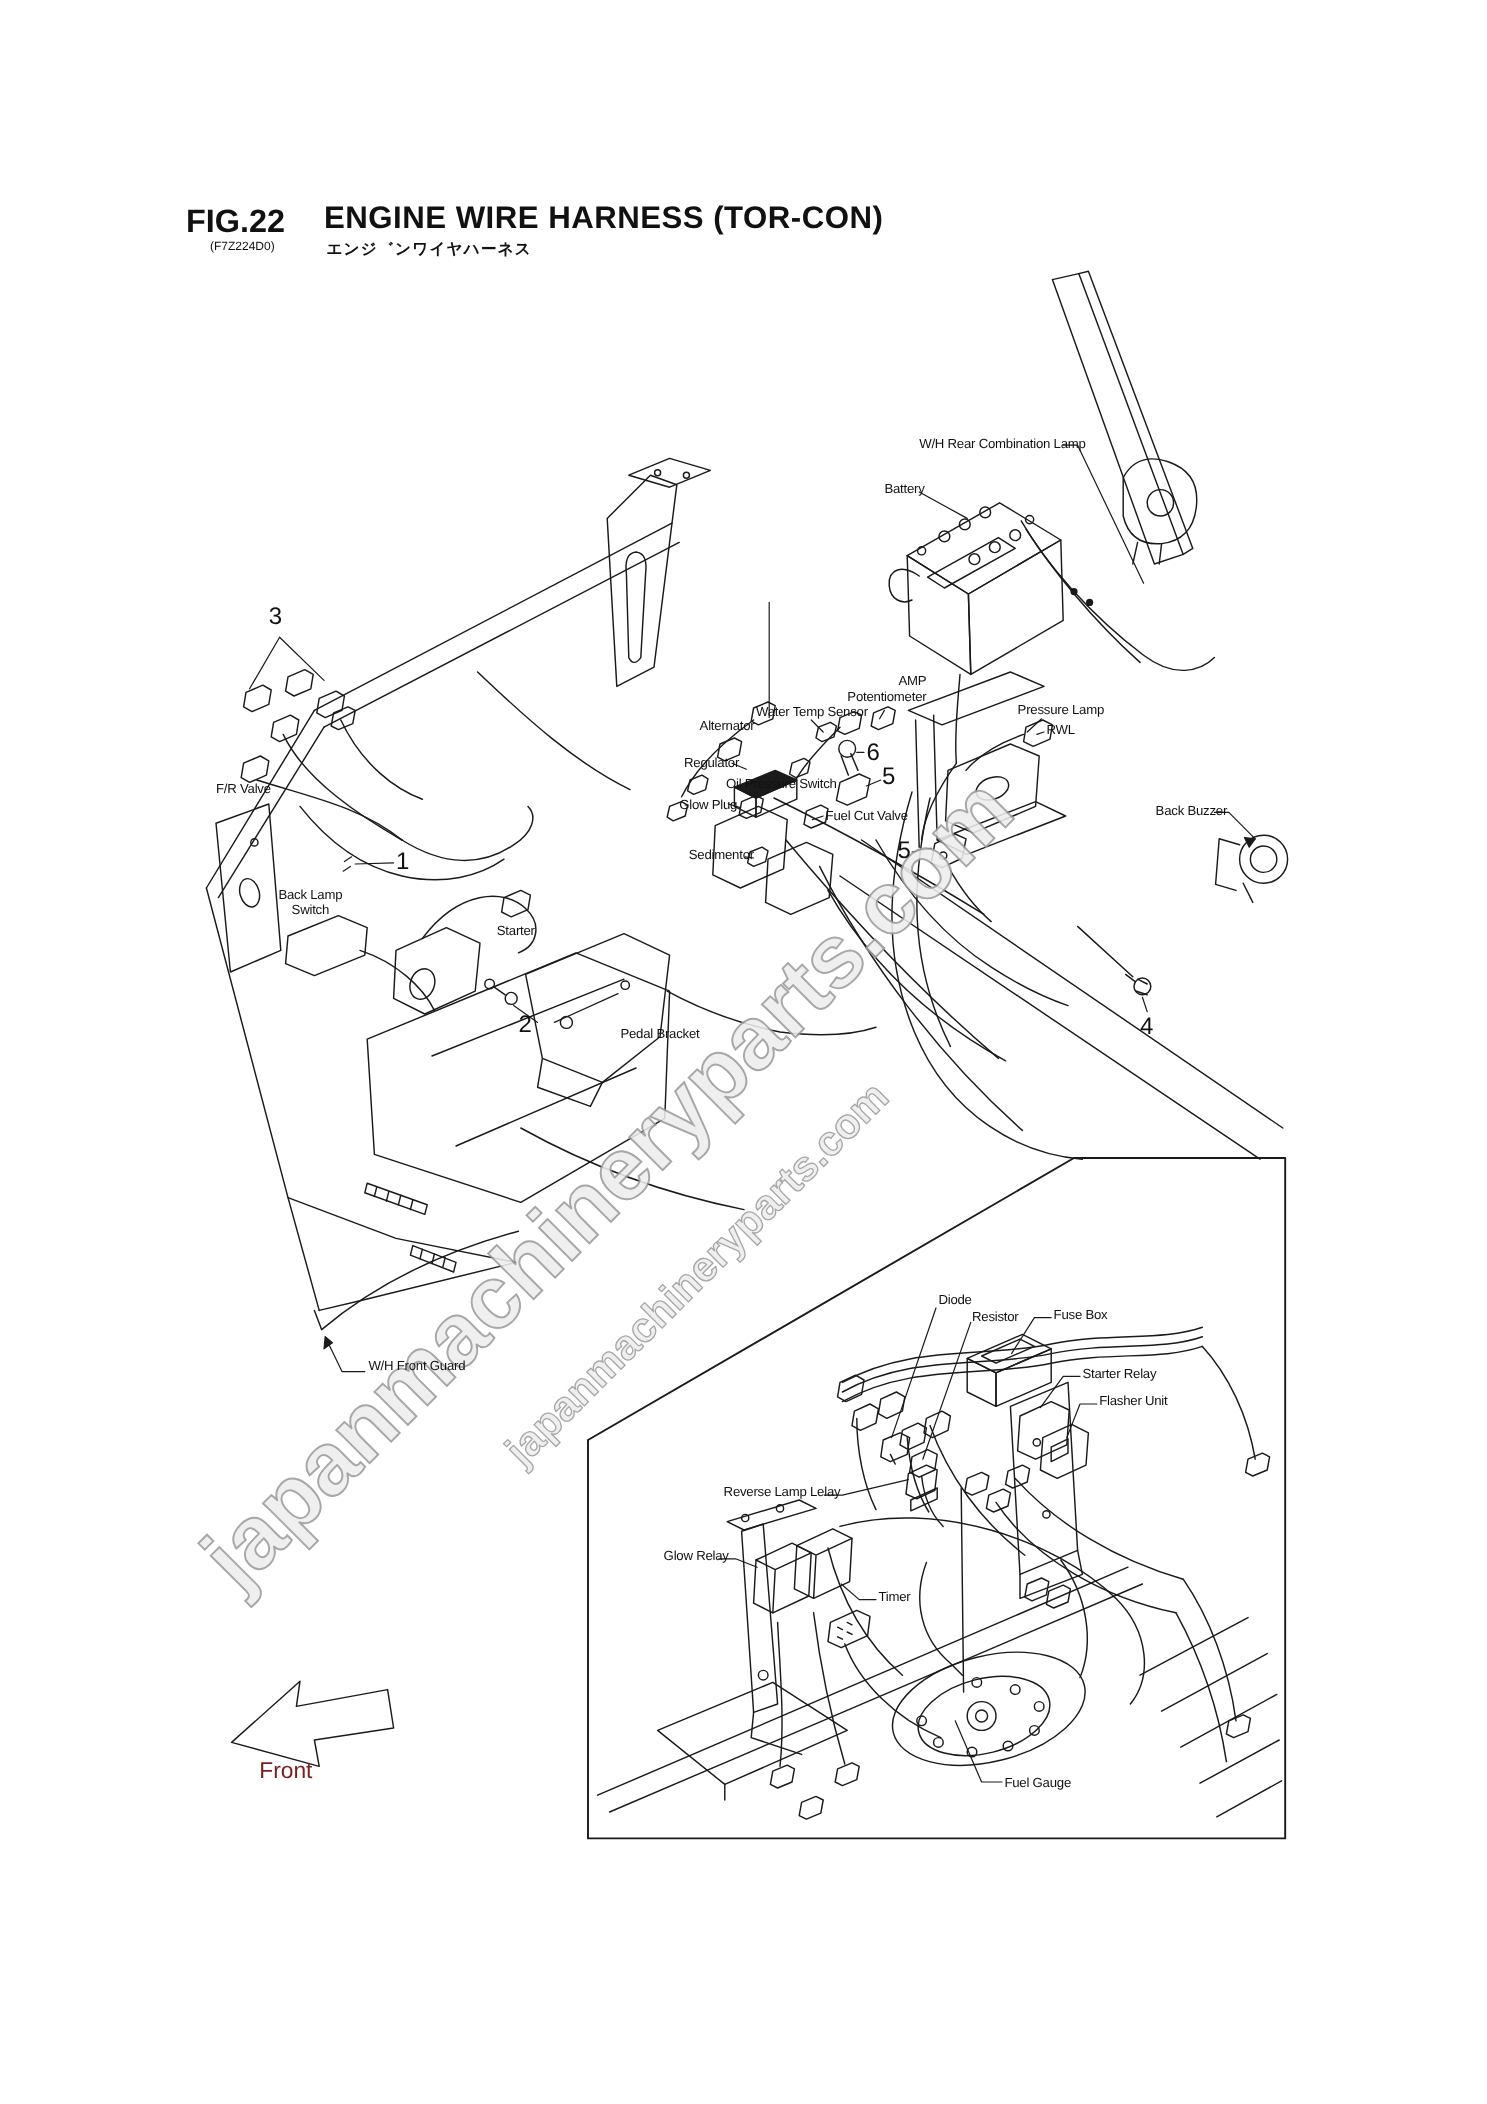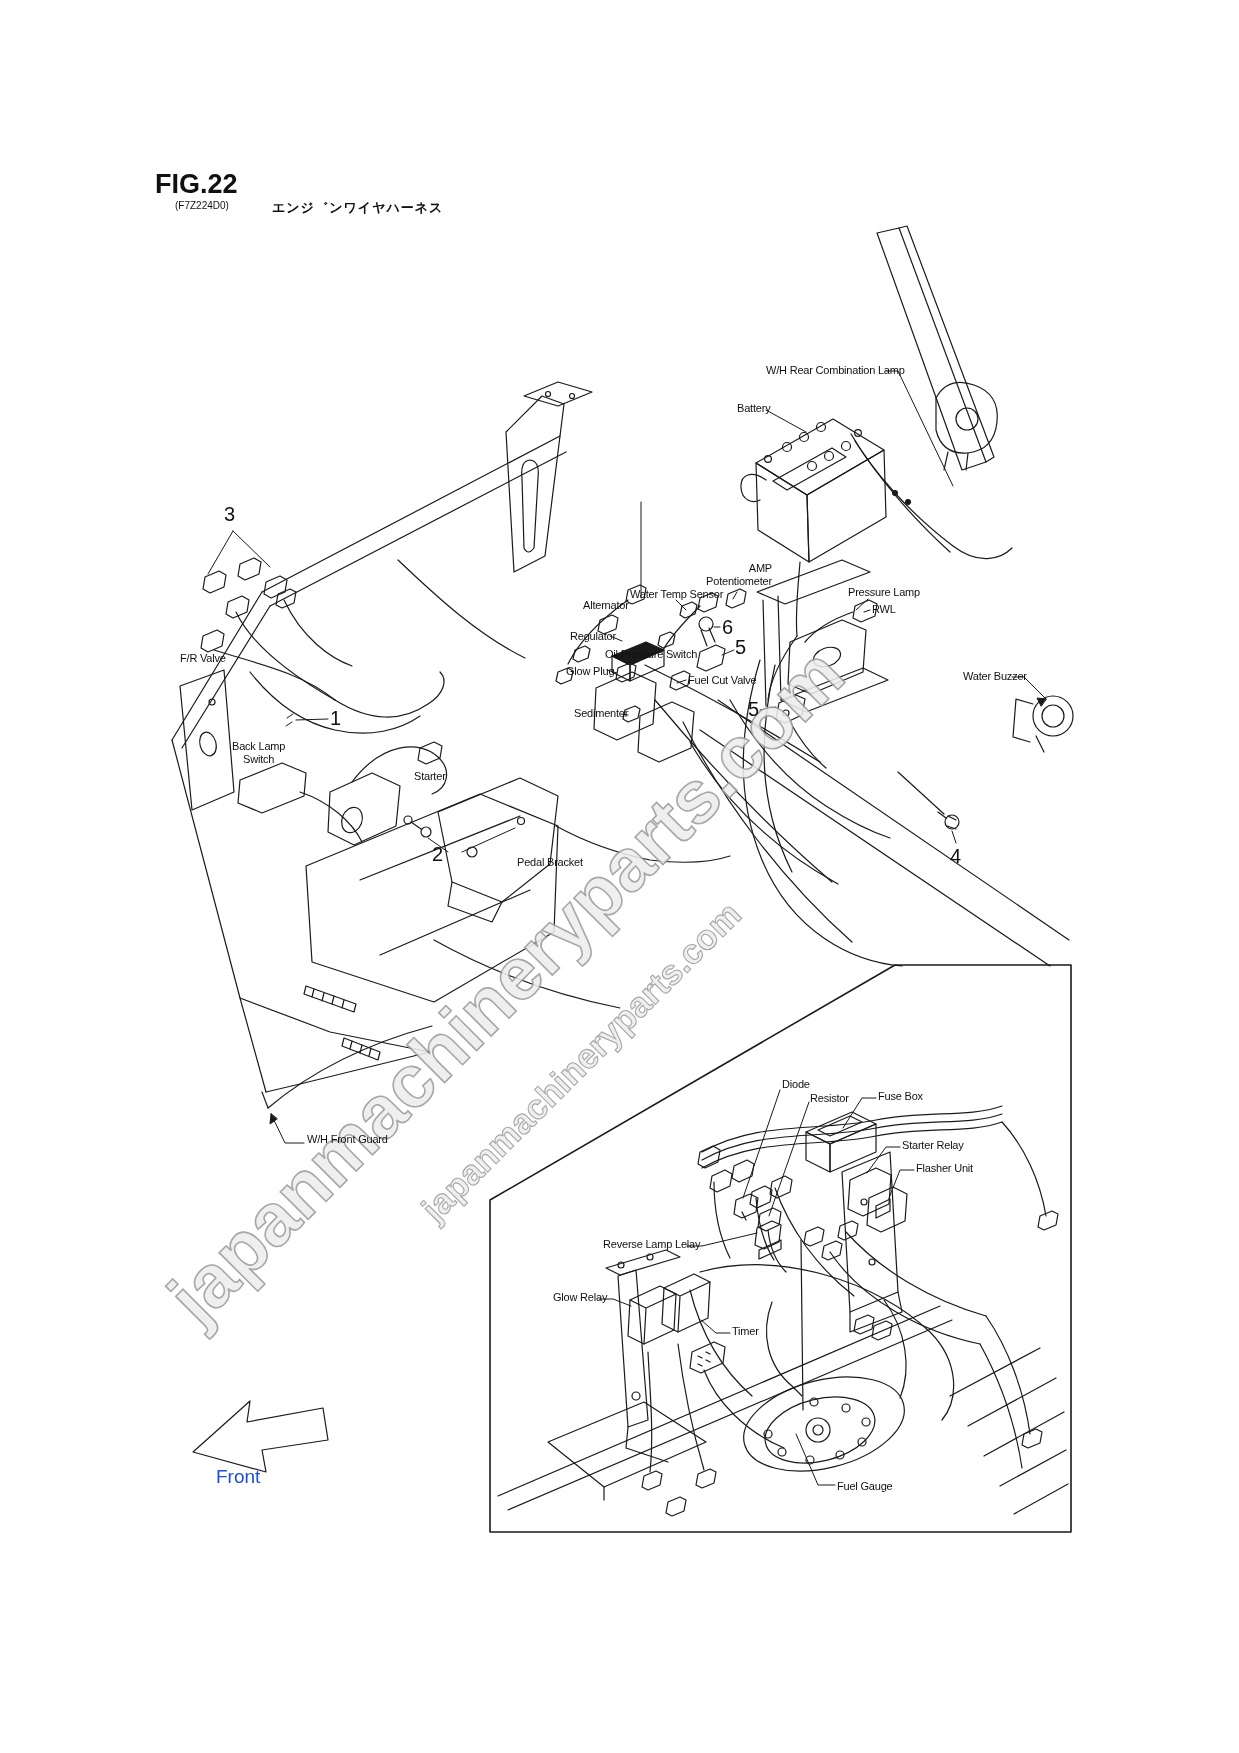--- a/index.html
+++ b/index.html
@@ -13,21 +13,21 @@
     white-space:pre-line;color:#111;text-align:center;
   }
   .lbl.center{text-align:right;}
   .callout{
     position:absolute;font-size:20px;line-height:22px;color:#111;
   }
   .fig-no{position:absolute;left:155px;top:169px;font-size:27px;font-weight:bold;letter-spacing:0;}
   .main-title{position:absolute;left:270px;top:166px;font-size:26px;font-weight:bold;letter-spacing:0.4px;}
   .fig-code{position:absolute;left:175px;top:200px;font-size:10px;}
   .jp-title{position:absolute;left:272px;top:199px;font-size:13px;font-weight:bold;letter-spacing:1px;}
-  .front-label{position:absolute;left:216px;top:1466px;font-size:19px;color:#1d4ed8;}
+  .front-label{position:absolute;left:216px;top:1466px;font-size:19px;color:#7f1d1d;}
   .wm{
     position:absolute;color:#ededed;-webkit-text-stroke:1.6px #9b9b9b;
     font-weight:bold;opacity:0.88;transform-origin:0 50%;transform:rotate(-45deg);
     white-space:nowrap;pointer-events:none;
   }
   .wm-large{left:182px;top:1268px;font-size:74px;height:84px;line-height:84px;}
   .wm-small{left:428px;top:1192px;font-size:35px;height:46px;line-height:46px;-webkit-text-stroke:1.1px #9b9b9b;}
 </style>
 </head>
 <body>
@@ -302,37 +302,38 @@
       <path d="M734,650 L722,655"></path>
       <path d="M760,710 L776,707"></path>
       <path d="M720,627 L714,627"></path>
     </g>
   </svg>
 
   <div class="wm wm-large">japanmachineryparts.com</div>
   <div class="wm wm-small">japanmachineryparts.com</div>
 
   <div class="fig-no">FIG.22</div>
+  <div class="main-title">ENGINE WIRE HARNESS (TOR-CON)</div>
   <div class="fig-code">(F7Z224D0)</div>
   <div class="jp-title">エンジ゛ンワイヤハーネス</div>
 
   <div class="lbl" style="left:766px;top:364px">W/H Rear Combination Lamp</div>
   <div class="lbl" style="left:737px;top:402px">Battery</div>
   <div class="lbl" style="left:583px;top:599px">Alternator</div>
   <div class="lbl" style="left:630px;top:588px">Water Temp Sensor</div>
   <div class="lbl center" style="left:700px;top:562px;width:72px">AMP
 Potentiometer</div>
   <div class="lbl" style="left:570px;top:630px">Regulator</div>
   <div class="lbl" style="left:605px;top:648px">Oil  Pressure Switch</div>
   <div class="lbl" style="left:566px;top:665px">Glow Plug</div>
   <div class="lbl" style="left:688px;top:674px">Fuel Cut Valve</div>
   <div class="lbl" style="left:574px;top:707px">Sedimentor</div>
   <div class="lbl" style="left:848px;top:586px">Pressure Lamp</div>
   <div class="lbl" style="left:872px;top:603px">RWL</div>
-  <div class="lbl" style="left:963px;top:670px">Water Buzzer</div>
+  <div class="lbl" style="left:963px;top:670px">Back Buzzer</div>
   <div class="lbl" style="left:180px;top:652px">F/R Valve</div>
   <div class="lbl" style="left:232px;top:740px">Back Lamp
 Switch</div>
   <div class="lbl" style="left:414px;top:770px">Starter</div>
   <div class="lbl" style="left:517px;top:856px">Pedal Bracket</div>
   <div class="lbl" style="left:307px;top:1133px">W/H Front Guard</div>
   <div class="lbl" style="left:782px;top:1078px">Diode</div>
   <div class="lbl" style="left:810px;top:1092px">Resistor</div>
   <div class="lbl" style="left:878px;top:1090px">Fuse Box</div>
   <div class="lbl" style="left:902px;top:1139px">Starter Relay</div>

